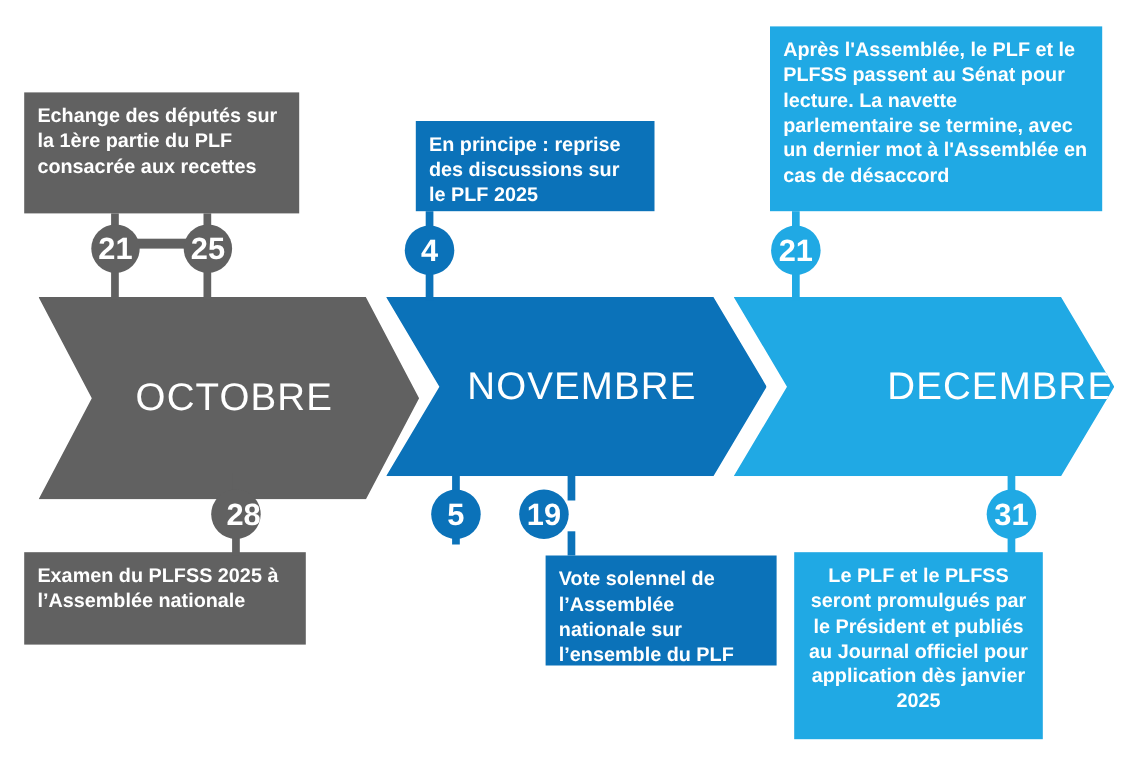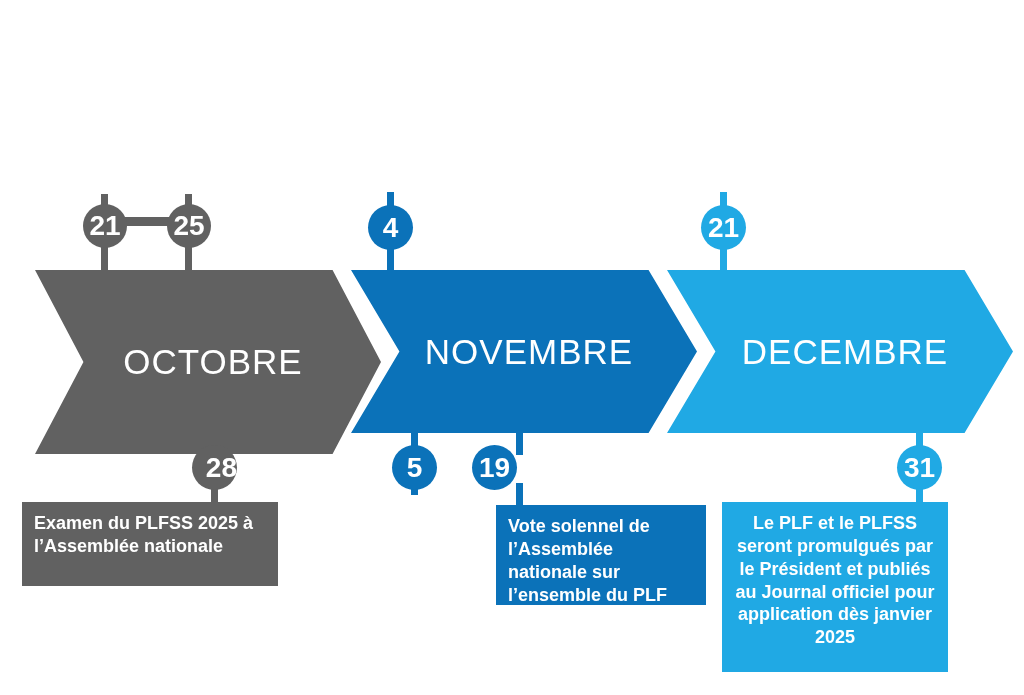--- a/index.html
+++ b/index.html
@@ -66,22 +66,31 @@
   .conn {
     position: absolute;
     z-index: 1;
   }
 </style>
 </head>
 <body>
 
 <div id="stage">
 
+  <div class="note" style="left:22px; top:84px; width:250px; height:110px; background:#616161;">
+    <span>Echange des députés sur la 1ère partie du PLF consacrée aux recettes</span>
+  </div>
 
+  <div class="note" style="left:378px; top:110px; width:217px; height:82px; background:#0b72b9;">
+    <span>En principe : reprise des discussions sur le PLF 2025</span>
+  </div>
 
+  <div class="note" style="left:700px; top:24px; width:302px; height:168px; background:#20a9e4;">
+    <span>Après l'Assemblée, le PLF et le PLFSS passent au Sénat pour lecture. La navette parlementaire se termine, avec un dernier mot à l'Assemblée en cas de désaccord</span>
+  </div>
 
   <div class="conn" style="left:101px; top:194px; width:7px; height:18px; background:#616161;"></div>
   <div class="conn" style="left:185px; top:194px; width:7px; height:18px; background:#616161;"></div>
 
   <div class="conn" style="left:104px; top:217px; width:86px; height:9px; background:#616161;"></div>
 
   <div class="conn" style="left:101px; top:240px; width:7px; height:32px; background:#616161;"></div>
   <div class="conn" style="left:185px; top:240px; width:7px; height:32px; background:#616161;"></div>
 
   <div class="conn" style="left:387px; top:192px; width:7px; height:22px; background:#0b72b9;"></div>
@@ -107,21 +116,21 @@
               clip-path: polygon(0 0, 86% 0, 100% 50%, 86% 100%, 0 100%, 14% 50%);">
     <span class="label">OCTOBRE</span>
   </div>
 
   <div class="chevron" style="left:351px; top:270px; width:346px; height:163px; background:#0b72b9;
               clip-path: polygon(0 0, 86% 0, 100% 50%, 86% 100%, 0 100%, 14% 50%);">
     <span class="label">NOVEMBRE</span>
   </div>
 
   <div class="chevron" style="left:667px; top:270px; width:346px; height:163px; background:#20a9e4;
-              clip-path: polygon(0 0, 86% 0, 100% 50%, 86% 100%, 0 100%, 14% 50%);">
+              clip-path: polygon(0 0, 86% 0, 100% 50%, 86% 100%, 0 100%, 14% 50%); justify-content: flex-end;">
     <span class="label">DECEMBRE</span>
   </div>
 
   <div class="conn" style="left:211px; top:430px; width:7px; height:25px; background:#616161;"></div>
   <div class="conn" style="left:211px; top:483px; width:7px; height:22px; background:#616161;"></div>
 
   <div class="conn" style="left:411px; top:430px; width:7px; height:25px; background:#0b72b9;"></div>
   <div class="conn" style="left:411px; top:483px; width:7px; height:12px; background:#0b72b9;"></div>
 
   <div class="conn" style="left:516px; top:430px; width:7px; height:25px; background:#0b72b9;"></div>

